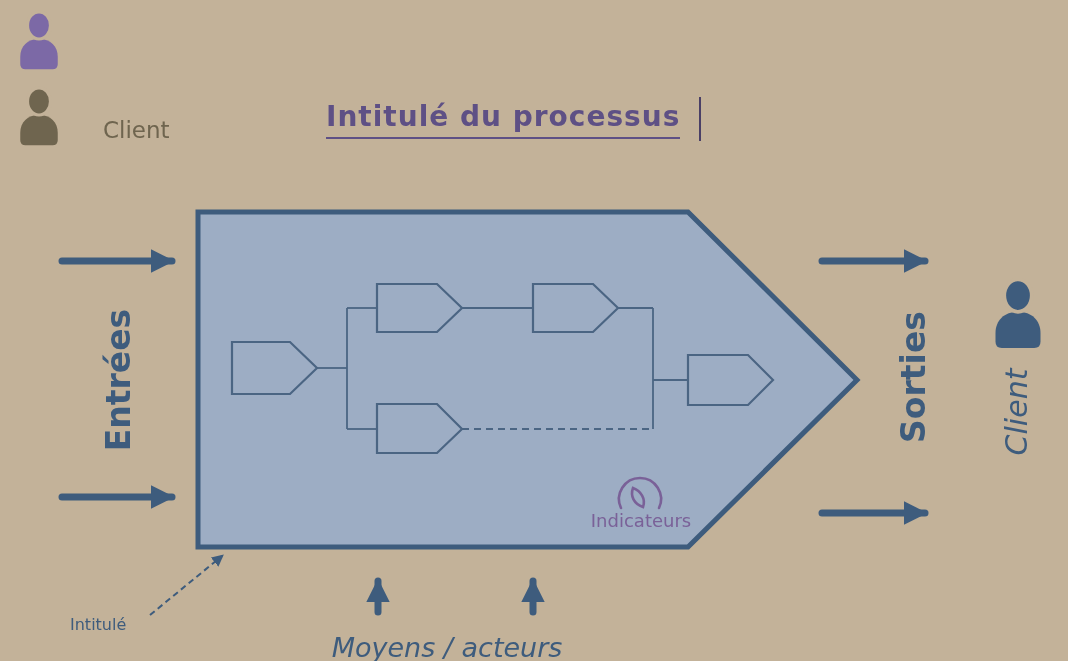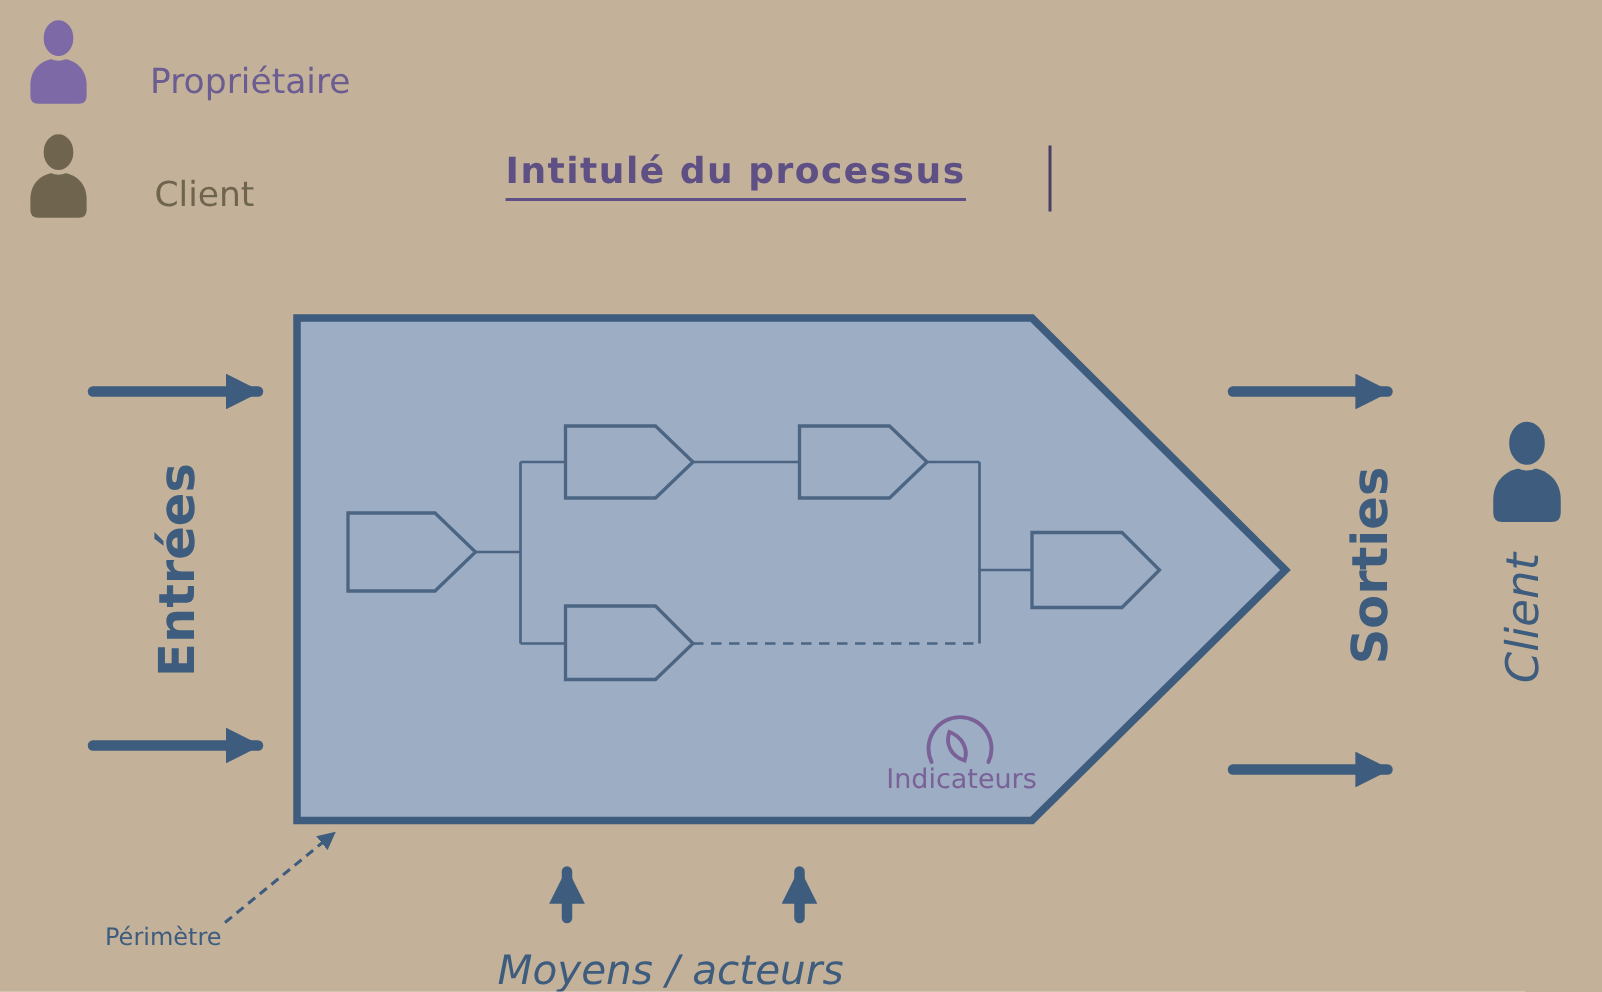--- a/index.html
+++ b/index.html
@@ -15,21 +15,21 @@
   .txt{position:absolute;z-index:2;white-space:nowrap;}
   .outer-shape{fill:var(--shape-fill);stroke:var(--shape-border);stroke-width:5;stroke-linejoin:miter;}
   .step{fill:var(--shape-fill);stroke:var(--inner-stroke);stroke-width:2.2;}
   .conn{stroke:var(--inner-stroke);stroke-width:1.8;fill:none;}
   .conn-dashed{stroke:var(--inner-stroke);stroke-width:1.8;fill:none;stroke-dasharray:7 5;}
   .flow-arrow{stroke:var(--slate);stroke-width:7;stroke-linecap:round;}
   .dash-arrow{stroke:var(--slate);stroke-width:2;fill:none;stroke-dasharray:6 4;}
   .gauge{stroke:var(--indicator-purple);stroke-width:2.6;fill:none;stroke-linecap:round;}
   .label-owner{left:100px;top:42px;font-size:23px;color:var(--purple-label);}
   .label-pilot{left:103px;top:117px;font-size:23px;color:var(--olive);}
-  .page-title{left:337px;top:100px;font-size:24px;font-weight:bold;letter-spacing:1px;
+  .page-title{left:326px;top:100px;font-size:28px;font-weight:bold;letter-spacing:1px;
     color:var(--purple-title);border-bottom:2.5px solid var(--purple-title);padding-bottom:4px;}
   .caret{position:absolute;z-index:2;left:699px;top:97px;width:2px;height:44px;background:var(--caret);}
   .vtext{transform:translate(-50%,-50%) rotate(-90deg);color:var(--slate);}
   .label-inputs{left:118px;top:380px;font-size:33px;font-weight:bold;}
   .label-outputs{left:913px;top:377px;font-size:33px;font-weight:bold;}
   .label-client{left:1016px;top:412px;font-size:30px;font-style:italic;}
   .label-indicators{left:641px;top:520px;transform:translate(-50%,-50%);font-size:18px;color:var(--indicator-purple);}
   .label-perimeter{left:70px;top:615px;font-size:16px;color:var(--slate);}
   .label-means{left:447px;top:632px;transform:translateX(-50%);font-size:27px;font-style:italic;color:var(--slate);}
   .person-svg{position:absolute;z-index:2;}
@@ -106,27 +106,26 @@
   <svg class="person-svg" style="left:14px;top:86px;" width="50" height="60" viewBox="0 0 48 56">
     <path d="M24 27 C 13 27 6 34 6 44 L 6 51 Q 6 56 11 56 L 37 56 Q 42 56 42 51 L 42 44 C 42 34 35 27 24 27 Z" fill="#6f654f"></path>
     <ellipse cx="24" cy="14" rx="11" ry="13" fill="#6f654f" stroke="#c3b299" stroke-width="3"></ellipse>
   </svg>
 
   <svg class="person-svg" style="left:985px;top:278px;" width="66" height="70" viewBox="0 0 48 56">
     <path d="M24 27 C 13 27 6 34 6 44 L 6 51 Q 6 56 11 56 L 37 56 Q 42 56 42 51 L 42 44 C 42 34 35 27 24 27 Z" fill="#3e5c7d"></path>
     <ellipse cx="24" cy="14" rx="11" ry="13" fill="#3e5c7d" stroke="#c3b299" stroke-width="3"></ellipse>
   </svg>
 
-  <div class="txt label-owner">Propriétaire</div>
   <div class="txt label-pilot">Client</div>
 
   <div class="txt page-title">Intitulé du processus</div>
   <div class="caret"></div>
 
   <div class="txt vtext label-inputs">Entrées</div>
   <div class="txt vtext label-outputs">Sorties</div>
   <div class="txt vtext label-client">Client</div>
 
   <div class="txt label-indicators">Indicateurs</div>
-  <div class="txt label-perimeter">Périmètre</div>
+  <div class="txt label-perimeter">Intitulé</div>
   <div class="txt label-means">Moyens / acteurs</div>
 
 </div>
 
 </body></html>

